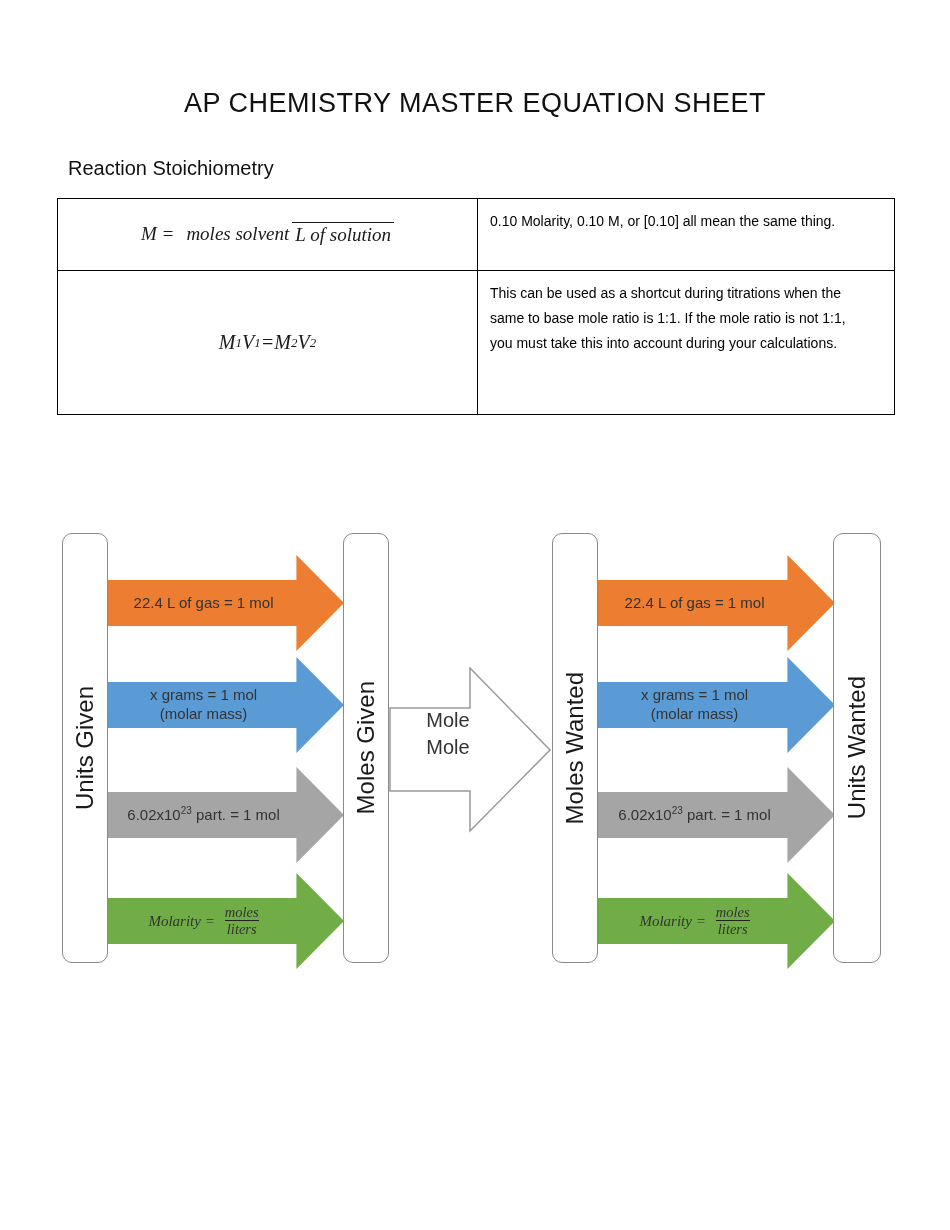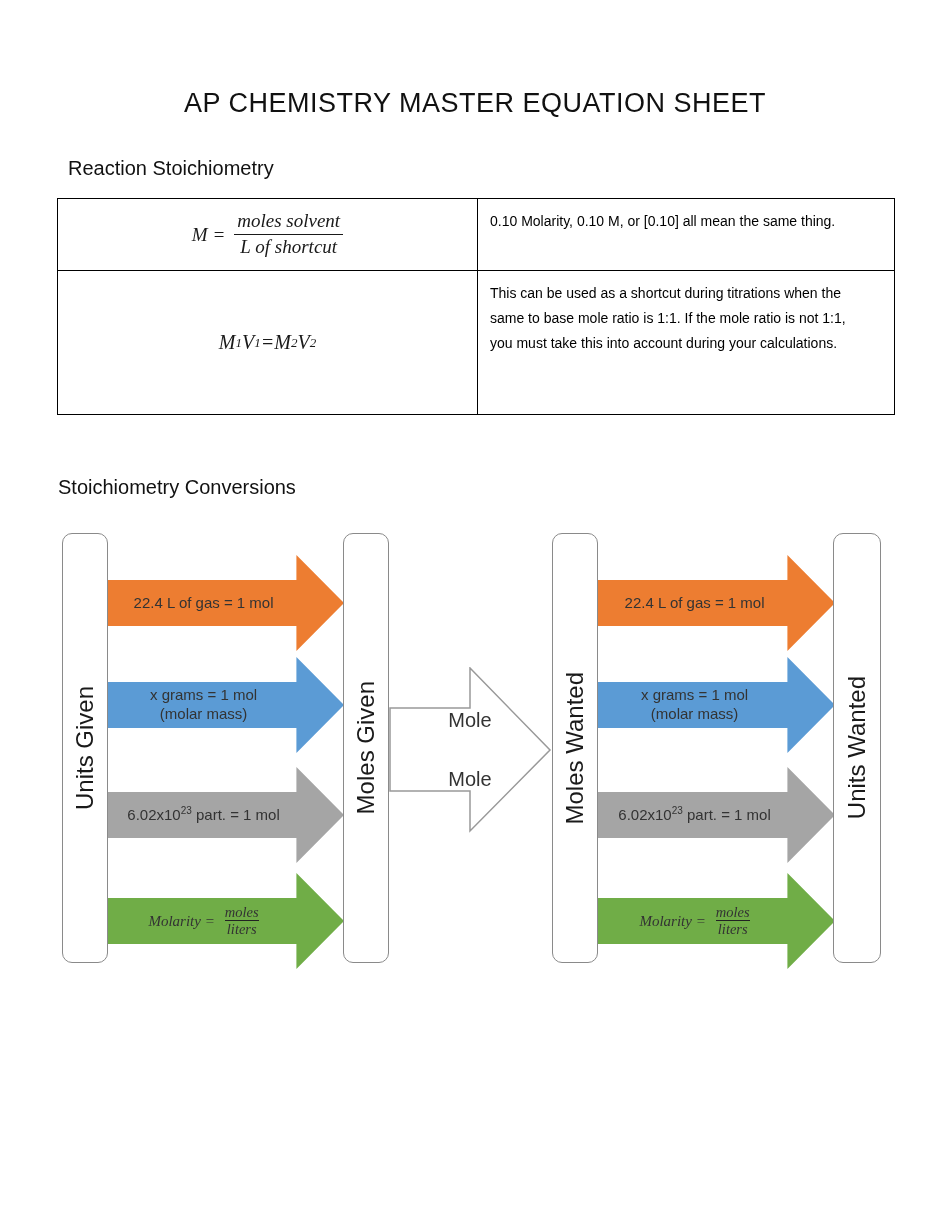--- a/index.html
+++ b/index.html
@@ -19,21 +19,21 @@
   .t-row{display:grid;grid-template-columns:420px 1fr;}
   .t-row.r1{min-height:72px;}
   .t-row.r1 .cell{border-bottom:1.5px solid #000;}
   .t-row.r2{min-height:143px;}
   .cell{box-sizing:border-box;}
   .cell-eq{border-right:1.5px solid #000;display:flex;align-items:center;justify-content:center;}
   .cell-desc{padding:10px 26px 10px 12px;font-size:14px;line-height:25px;color:#000000;}
 
   .eq{font-family:"Liberation Serif","DejaVu Serif",serif;font-style:italic;
       font-size:19px;color:#1a1a1a;display:flex;align-items:center;gap:9px;}
-  .frac{display:inline-flex;flex-direction:column;text-align:center;line-height:1.2;}
+  .frac{display:inline-flex;text-align:center;line-height:1.2;align-items:flex-end;}
   .frac .den{border-top:1.4px solid #1a1a1a;padding:1px 3px 0;}
   .frac .num{padding:0 3px 1px;}
   .eq2{font-size:20px;gap:0;}
   .eq2 sub{font-size:13px;}
 
   
   .bar{position:absolute;top:533px;width:46px;height:430px;background:#fff;
        border:1.5px solid #8a8a8a;border-radius:10px;box-sizing:border-box;
        display:flex;align-items:center;justify-content:center;z-index:3;}
   .bar span{writing-mode:vertical-rl;transform:rotate(180deg);font-size:24px;
@@ -51,41 +51,41 @@
 
   .sup{font-size:10px;vertical-align:super;line-height:0;}
 
   .mol-lbl{flex-direction:row !important;gap:10px;
       font-family:"Liberation Serif","DejaVu Serif",serif;font-style:italic;
       font-size:15px;color:#222;}
   .mfrac{display:flex;flex-direction:column;text-align:center;line-height:1.15;font-size:14.5px;}
   .mfrac .den{border-top:1.2px solid #222;}
 
   .mole-ratio-svg{position:absolute;left:389px;top:667px;z-index:1;}
-  .mole-ratio-lbl{position:absolute;left:414px;top:707px;width:112px;height:86px;z-index:2;
-      display:flex;flex-direction:column;align-items:center;justify-content:space-between;
+  .mole-ratio-lbl{position:absolute;left:392px;top:707px;width:112px;height:86px;z-index:2;
+      display:flex;flex-direction:column;align-items:center;justify-content:flex-start;
       font-size:20px;line-height:1.35;color:#333;}
 </style>
 </head>
 <body>
 
 <div class="page">
 
   <div class="title">AP CHEMISTRY MASTER EQUATION SHEET</div>
 
   <div class="section-heading h-reaction">Reaction Stoichiometry</div>
 
   <div class="stoich-table">
     <div class="t-row r1">
       <div class="cell cell-eq">
         <span class="eq">
           <span>M =</span>
           <span class="frac">
             <span class="num">moles solvent</span>
-            <span class="den">L of shortcut</span>
+            <span class="den">L of solution</span>
           </span>
         </span>
       </div>
       <div class="cell cell-desc">0.10 Molarity, 0.10 M, or [0.10] all mean the same thing.</div>
     </div>
     <div class="t-row r2">
       <div class="cell cell-eq">
         <span class="eq eq2">
           <span>M</span>
             <sub>1</sub>
@@ -95,21 +95,20 @@
             <span>M</span>
             <sub>2</sub>
             <span>V</span>
             <sub>2</sub>
         </span>
       </div>
       <div class="cell cell-desc">This can be used as a shortcut during titrations when the same to base mole ratio is 1:1. If the mole ratio is not 1:1, you must take this into account during your calculations.</div>
     </div>
   </div>
 
-  <div class="section-heading h-conversions">Stoichiometry Conversions</div>
 
   <div class="bar bar-ug">
     <span>Units Given</span>
   </div>
   <div class="bar bar-mg">
     <span>Moles Given</span>
   </div>
   <div class="bar bar-mw">
     <span>Moles Wanted</span>
   </div>

